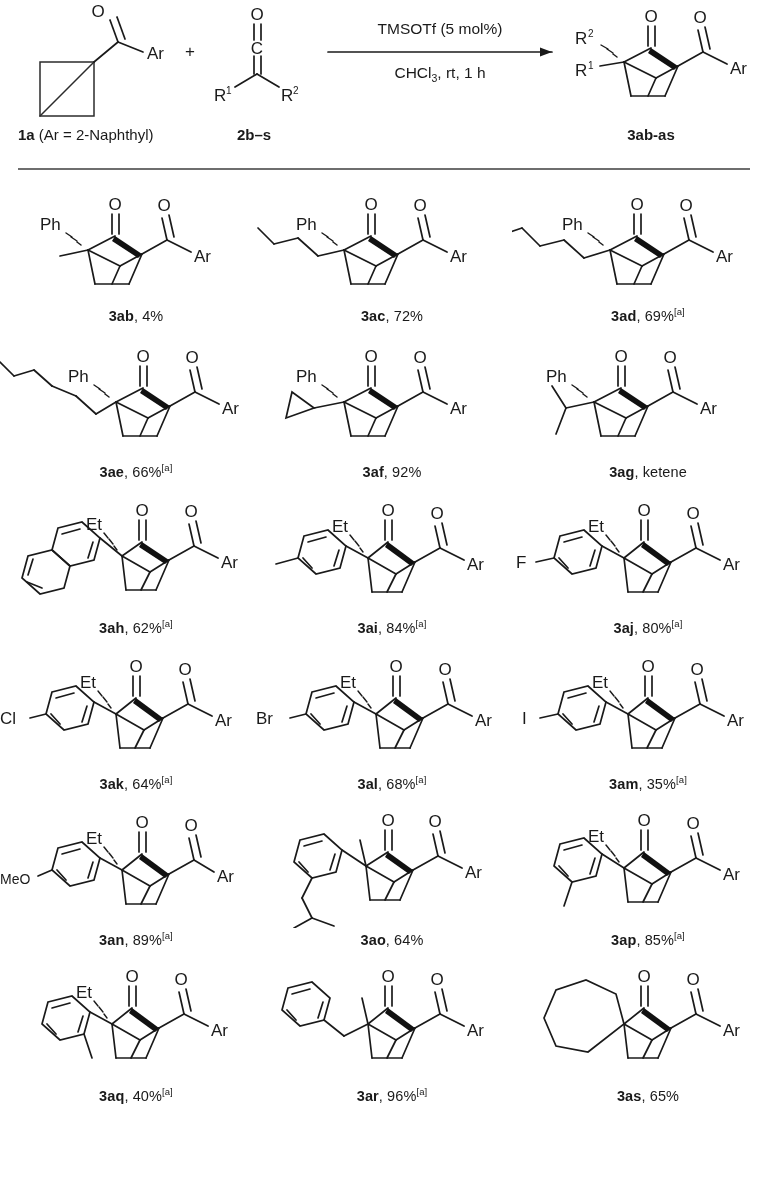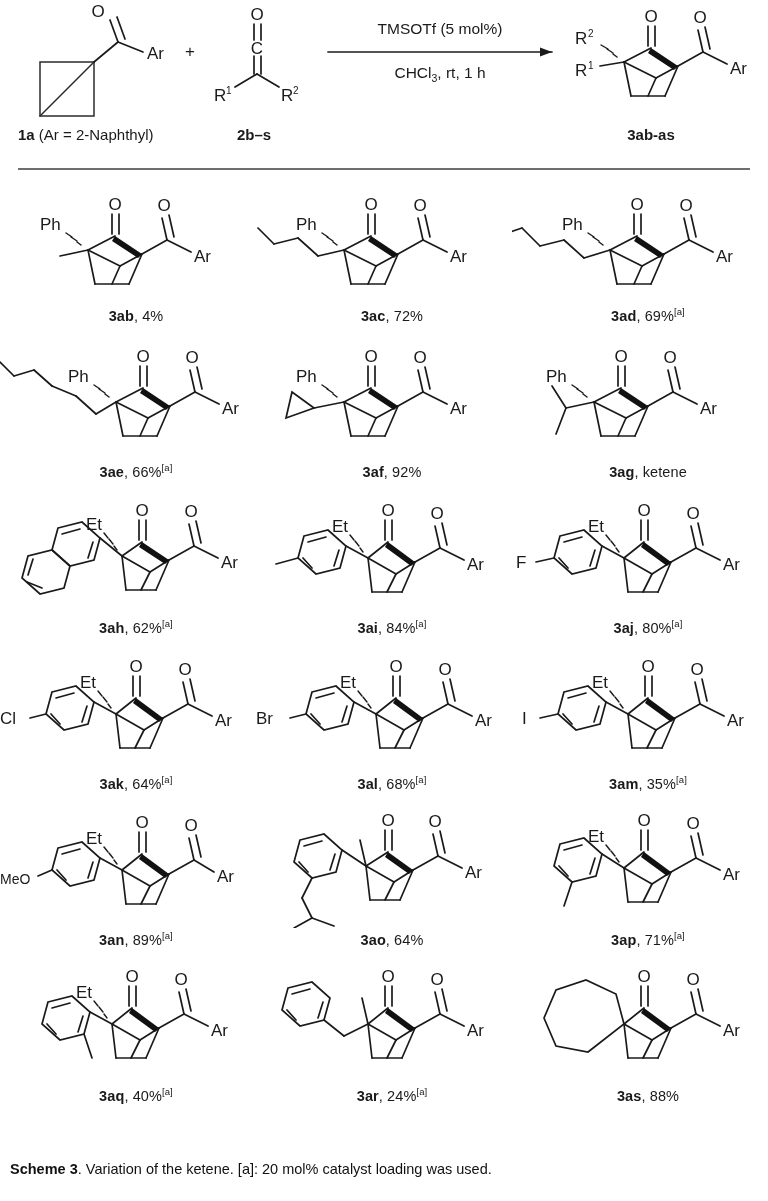--- a/index.html
+++ b/index.html
@@ -792,21 +792,21 @@
             </g>
             <g class="hash">
               <line x1="107" y1="52" x2="104" y2="48"></line>
                 <line x1="103" y1="46" x2="99" y2="41"></line>
                 <line x1="98" y1="40" x2="94" y2="35"></line>
             </g>
             <text class="atom" x="76" y="32">Et</text>
           </svg>
         </div>
         <div class="label">
-          <span class="code">3ap</span><span>, </span><span>71%</span><span class="sup">[a]</span>
+          <span class="code">3ap</span><span>, </span><span>85%</span><span class="sup">[a]</span>
         </div>
       </div>
     </div>
 
     <div class="row">
 
       <div class="cell">
         <div class="struct">
           <svg width="256" height="118" viewBox="0 0 256 118">
             <g>
@@ -876,21 +876,21 @@
                 <line x1="184" y1="48" x2="179" y2="26" class="bond"></line>
                 <line x1="191" y1="45" x2="186" y2="23" class="bond"></line>
                 <line x1="184" y1="48" x2="208" y2="60" class="bond"></line>
               <text class="atom" x="181" y="19" text-anchor="middle">O</text>
               <text class="atom" x="211" y="70">Ar</text>
             </g>
             <line x1="112" y1="58" x2="106" y2="32" class="bond"></line>
           </svg>
         </div>
         <div class="label">
-          <span class="code">3ar</span><span>, </span><span>24%</span><span class="sup">[a]</span>
+          <span class="code">3ar</span><span>, </span><span>96%</span><span class="sup">[a]</span>
         </div>
       </div>
 
       <div class="cell">
         <div class="struct">
           <svg width="256" height="118" viewBox="0 0 256 118">
             <g>
               <polygon points="112,58 104,28 74,14 44,24 32,52 44,80 76,86" class="bond" fill="none"></polygon>
             </g>
             <g>
@@ -908,23 +908,20 @@
               <line x1="159" y1="62" x2="184" y2="48" class="bond"></line>
                 <line x1="184" y1="48" x2="179" y2="26" class="bond"></line>
                 <line x1="191" y1="45" x2="186" y2="23" class="bond"></line>
                 <line x1="184" y1="48" x2="208" y2="60" class="bond"></line>
               <text class="atom" x="181" y="19" text-anchor="middle">O</text>
               <text class="atom" x="211" y="70">Ar</text>
             </g>
           </svg>
         </div>
         <div class="label">
-          <span class="code">3as</span><span>, </span><span>88%</span><span class="sup"></span>
+          <span class="code">3as</span><span>, </span><span>65%</span><span class="sup"></span>
         </div>
       </div>
     </div>
   </div>
 
-  <div class="caption">
-    <b>Scheme 3</b><span>.&nbsp;</span><span>Variation of the ketene. [a]: 20 mol% catalyst loading was used.</span>
-  </div>
 
 </div>
 
 </body></html>

